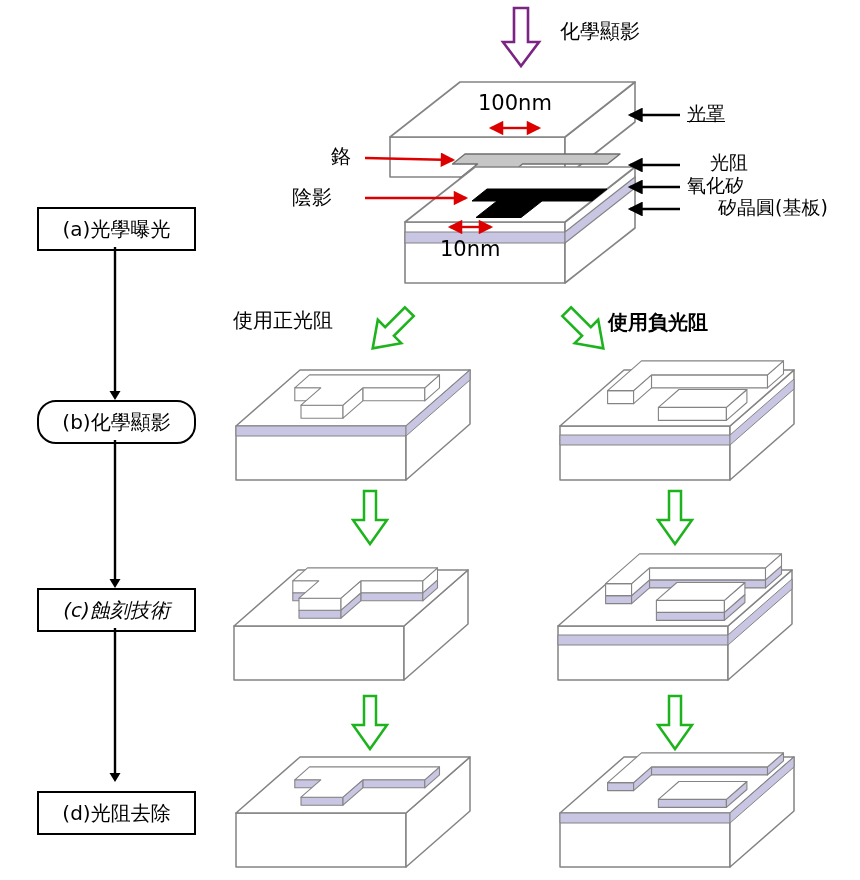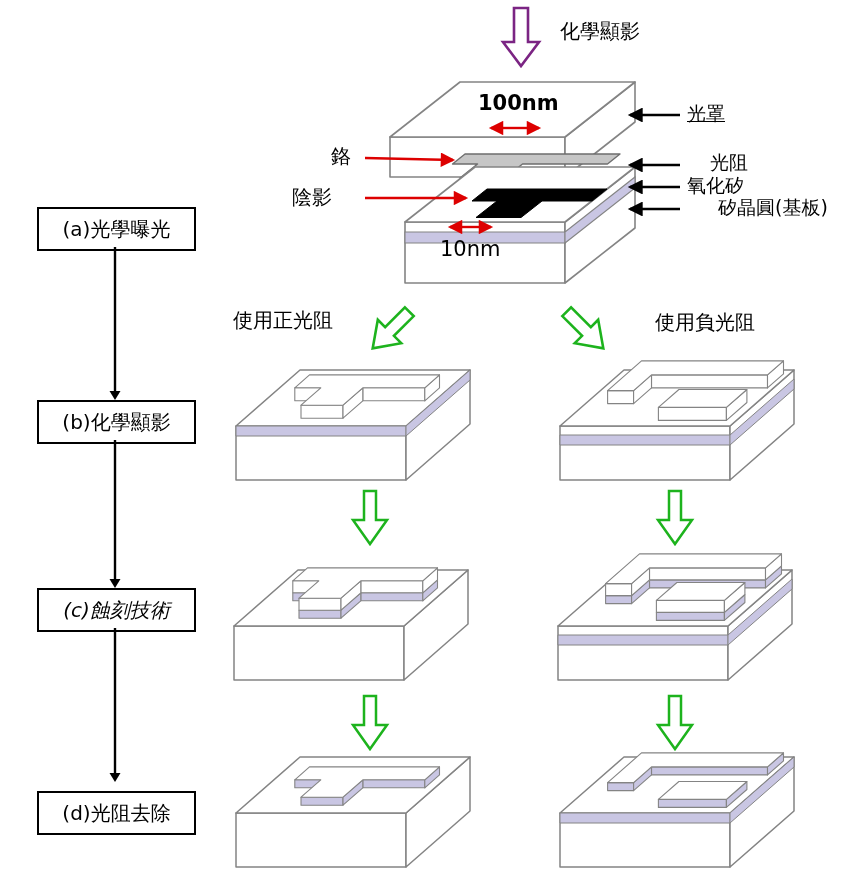--- a/index.html
+++ b/index.html
@@ -62,33 +62,33 @@
     </g>
 
     <g stroke="#000" stroke-width="2.3" fill="none">
       <line x1="380" y1="40" x2="330" y2="40" marker-end="url(#mb)"></line>
       <line x1="380" y1="90" x2="330" y2="90" marker-end="url(#mb)"></line>
       <line x1="380" y1="112" x2="330" y2="112" marker-end="url(#mb)"></line>
       <line x1="380" y1="134" x2="330" y2="134" marker-end="url(#mb)"></line>
     </g>
   </svg>
 
-  <span class="lbl" style="left:478px;top:91px;font-size:21px;font-weight:bold;">100nm</span>
+  <span class="lbl" style="left:478px;top:91px;font-size:21px;">100nm</span>
   <span class="lbl" style="left:440px;top:237px;font-size:21px;">10nm</span>
   <span class="lbl" style="left:331px;top:145px;">鉻</span>
   <span class="lbl" style="left:292px;top:186px;">陰影</span>
   <span class="lbl lbl-sm" style="left:687px;top:103px;text-decoration:underline;">光罩</span>
   <span class="lbl lbl-sm" style="left:710px;top:152px;">光阻</span>
   <span class="lbl lbl-sm" style="left:687px;top:175px;">氧化矽</span>
   <span class="lbl lbl-sm" style="left:687px;top:197px;margin-left:31px;">矽晶圓(基板)</span>
 
   <div class="step-box" style="left:37px;top:207px;">
       <span>(a)光學曝光</span>
     </div>
-  <div class="step-box" style="left:37px;top:400px;">
+  <div class="step-box" style="left:37px;top:400px;border-radius:19px;">
       <span>(b)化學顯影</span>
     </div>
   <div class="step-box" style="left:37px;top:588px;font-style:italic;">
       <span>(c)蝕刻技術</span>
     </div>
   <div class="step-box" style="left:37px;top:782px;margin-top:9px;">
       <span>(d)光阻去除</span>
     </div>
 
   <svg style="left:105px;top:245px;" width="20" height="546" viewBox="0 0 20 546">
@@ -98,21 +98,21 @@
       <line x1="10" y1="383" x2="10" y2="529"></line>
     </g>
     <g fill="#000" stroke="none">
       <polygon points="4.5,146 15.5,146 10,155"></polygon>
       <polygon points="4.5,334 15.5,334 10,343"></polygon>
       <polygon points="4.5,528 15.5,528 10,537"></polygon>
     </g>
   </svg>
 
   <span class="lbl" style="left:233px;top:309px;">使用正光阻</span>
-  <span class="lbl" style="left:655px;top:311px;">使用負光阻</span>
+  <span class="lbl" style="left:608px;top:311px;font-weight:bold;">使用負光阻</span>
 
   <svg style="left:362px;top:301px;" width="58" height="58" viewBox="0 0 56 56">
     <g transform="rotate(45 28 28)">
       <polygon points="22,3 34,3 34,30 44,30 28,53 12,30 22,30" fill="#fff" stroke="#1db31d" stroke-width="2.5" stroke-linejoin="miter"></polygon>
     </g>
   </svg>
   <svg style="left:556px;top:301px;" width="58" height="58" viewBox="0 0 56 56">
     <g transform="rotate(-45 28 28)">
       <polygon points="22,3 34,3 34,30 44,30 28,53 12,30 22,30" fill="#fff" stroke="#1db31d" stroke-width="2.5" stroke-linejoin="miter"></polygon>
     </g>

